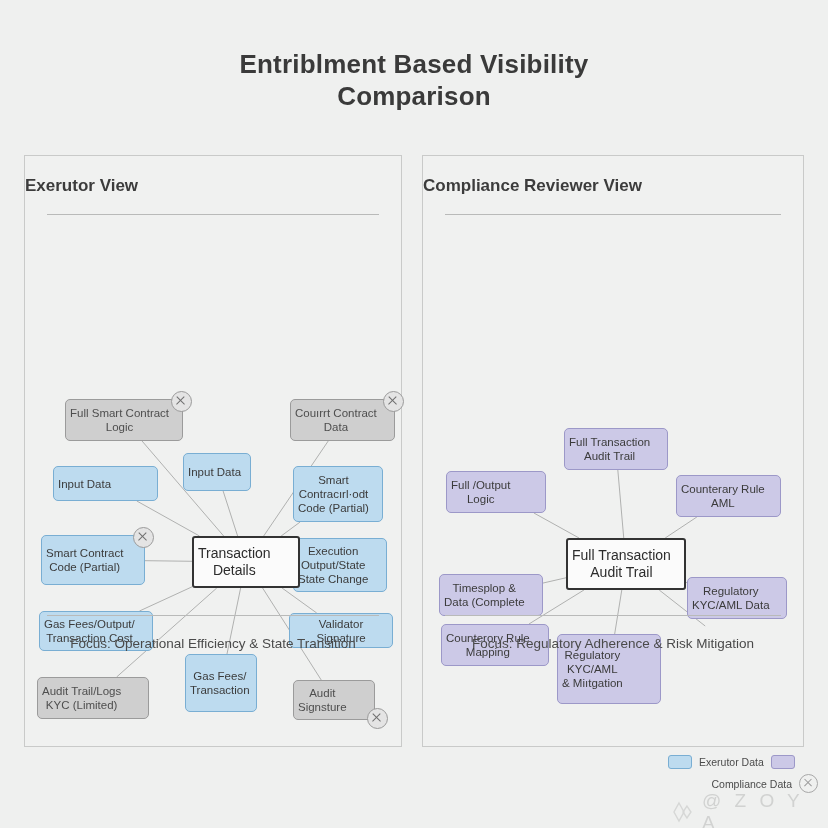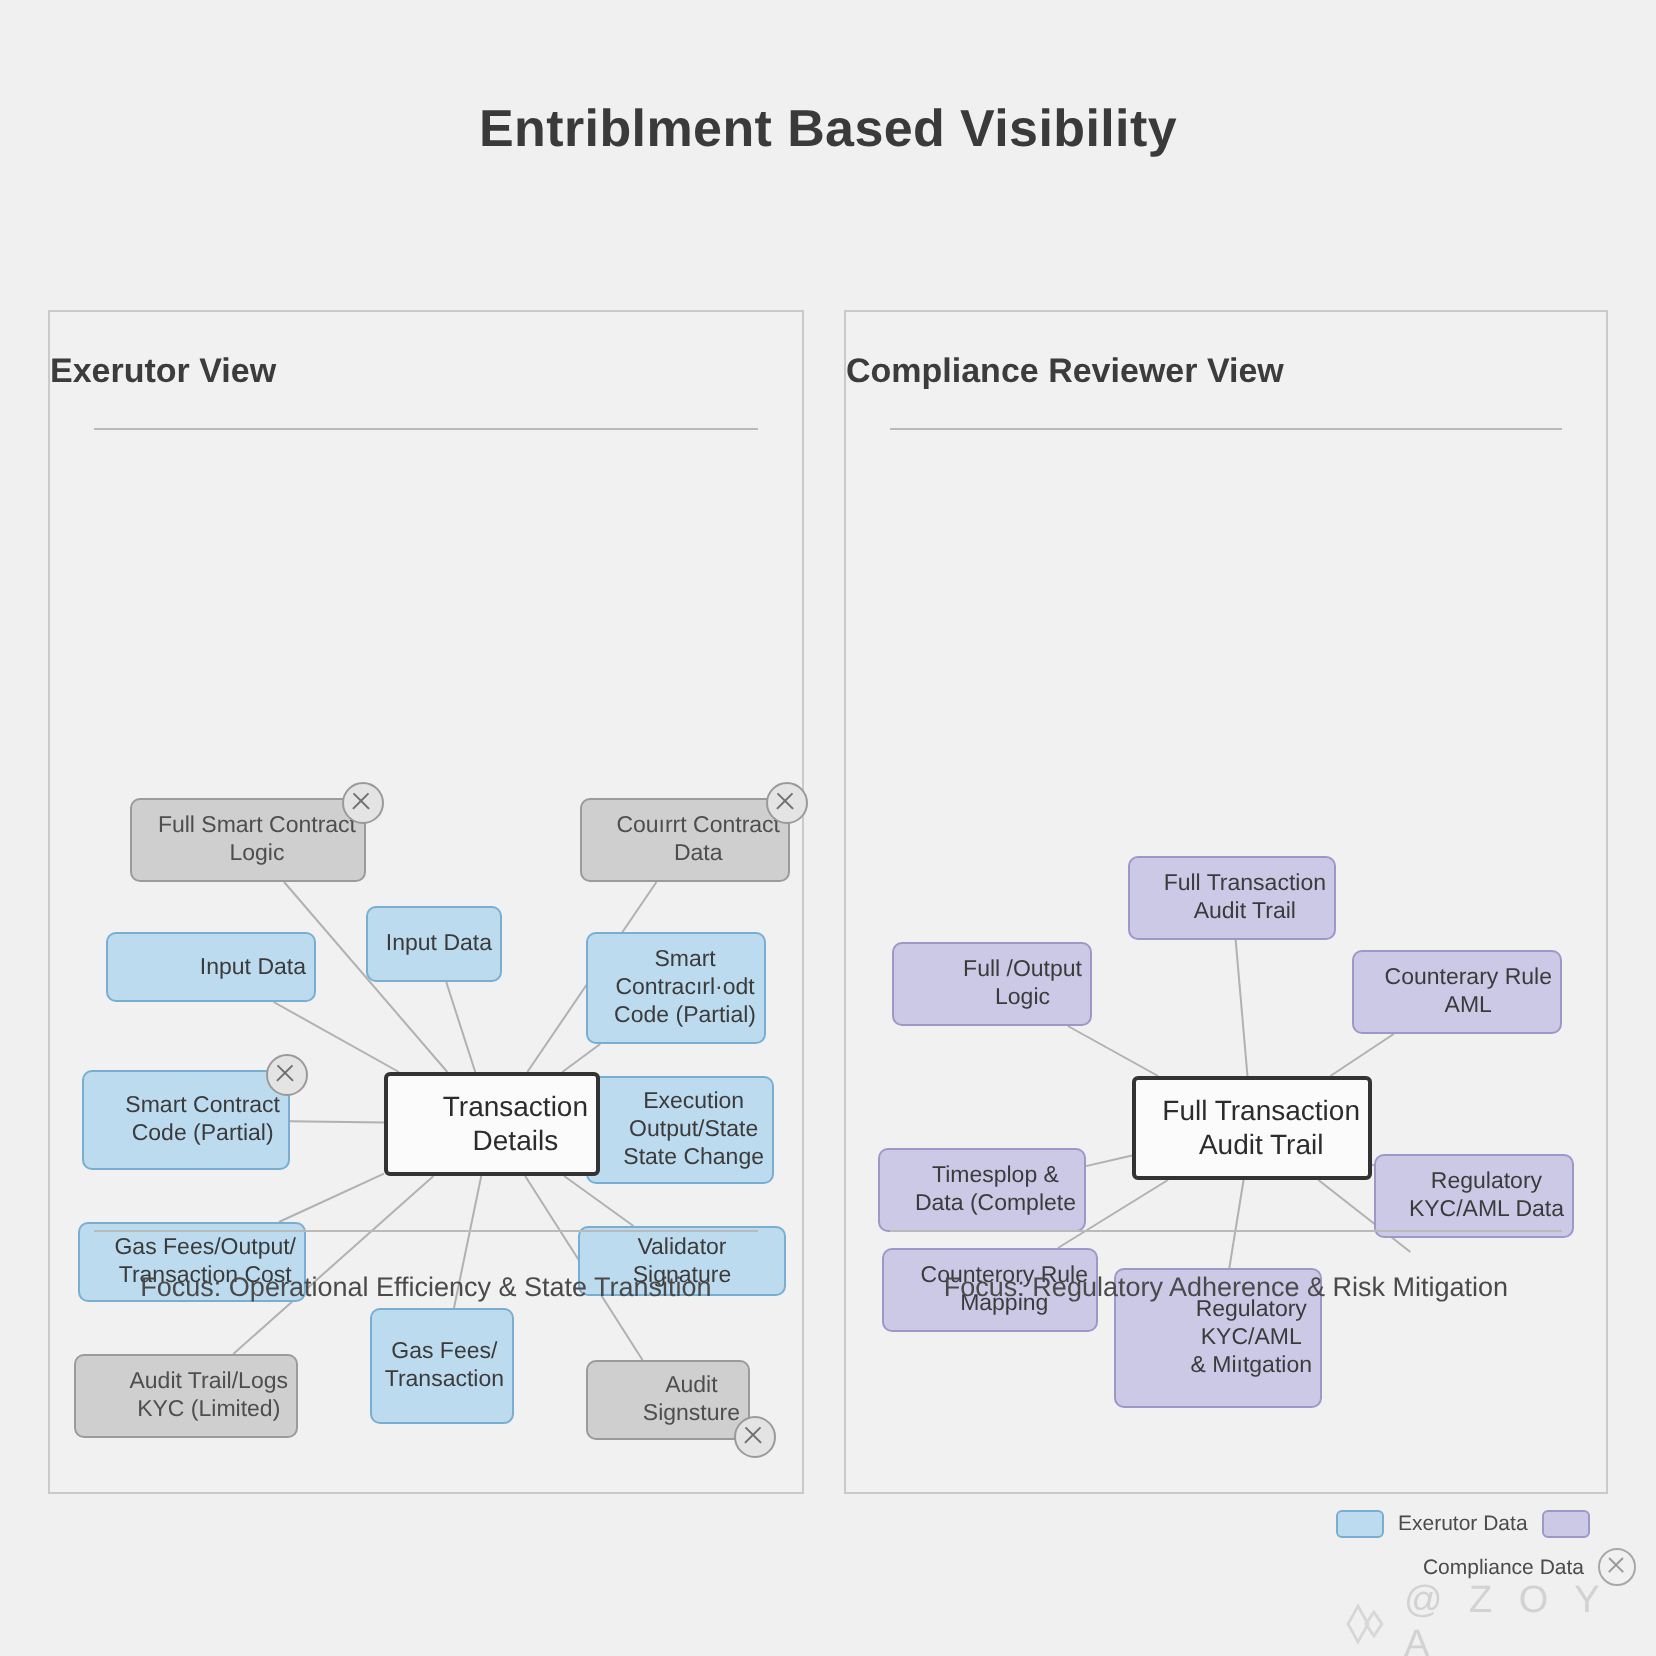--- a/index.html
+++ b/index.html
@@ -86,21 +86,21 @@
     width: 100%; height: 100%;
     pointer-events: none;
   }
 
   
   .node {
     position: absolute;
     box-sizing: border-box;
     display: flex;
     align-items: center;
-    justify-content: flex-end;
+    justify-content: flex-start;
     text-align: center;
     font-size: 11.5px;
     line-height: 14px;
     color: #3b3b3b;
     border-radius: 5px;
     padding: 2px 4px;
     white-space: pre-line;
   }
   .node.blue {
     background: #bddbef;
@@ -197,20 +197,21 @@
   }
   #watermark .wm-text { color: #d1d2d1; }
 </style>
 </head>
 <body>
 
 <div id="page">
 
   <div id="title">
     <span>Entriblment Based Visibility</span>
+    <span class="l2">Comparison</span>
   </div>
 
   <div class="panel" id="panel-left">
     <div class="panel-title">Exerutor View</div>
     <div class="panel-rule"></div>
     <div class="graph" id="graph-left">
         <svg class="edges" width="100%" height="100%">
           <line x1="117.04225352112675" y1="285" x2="198.66197183098592" y2="380" stroke="#b0b1b0" stroke-width="1"></line>
           <line x1="303.2288732394366" y1="285" x2="238.66901408450704" y2="380" stroke="#b0b1b0" stroke-width="1"></line>
           <line x1="111.82165605095541" y1="345" x2="174.46496815286625" y2="380" stroke="#b0b1b0" stroke-width="1"></line>

